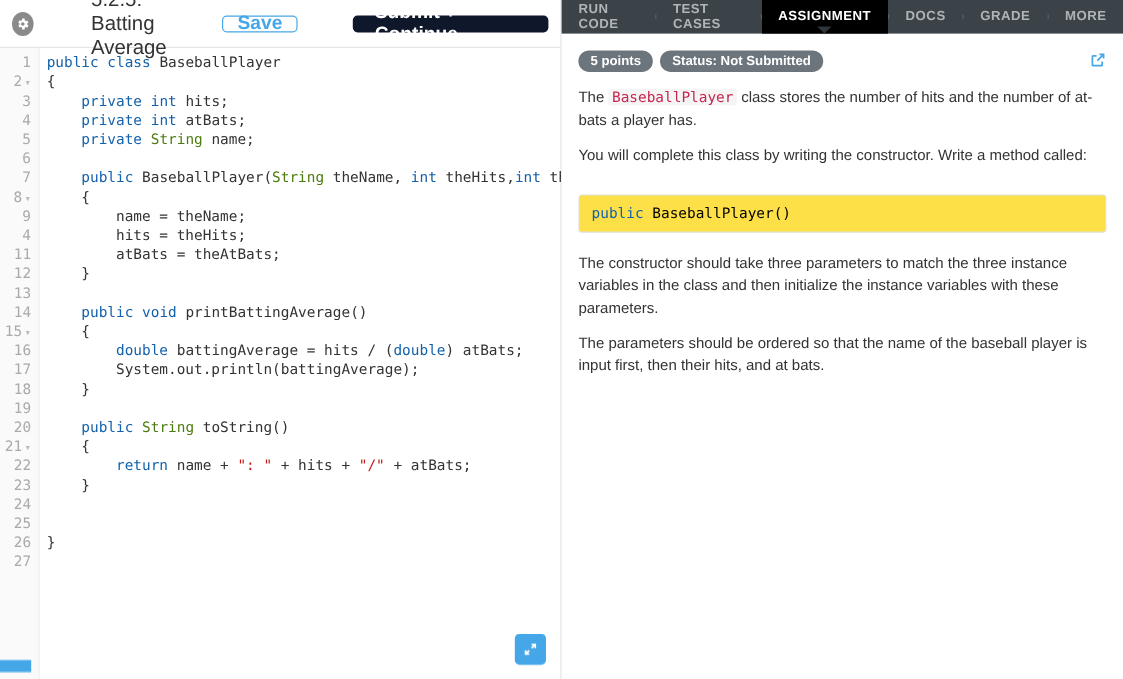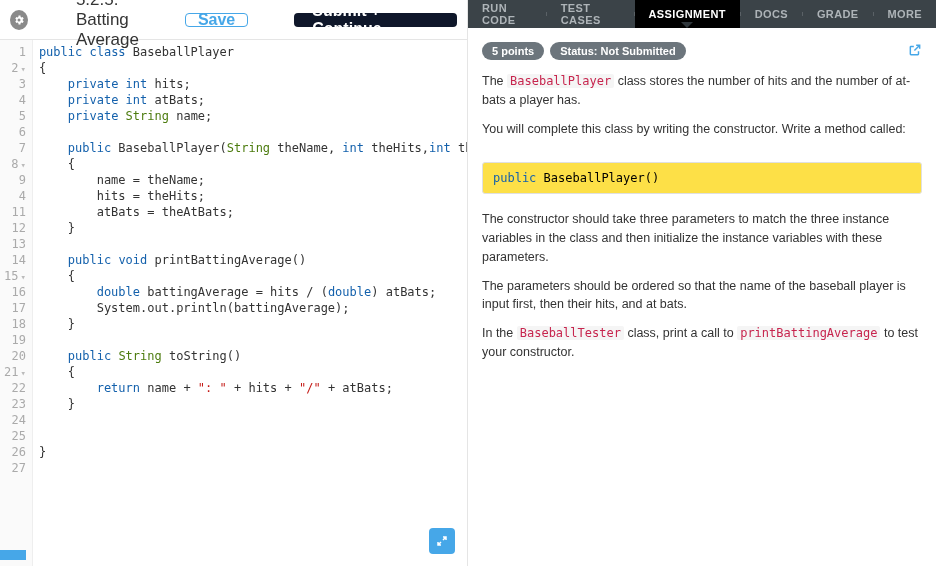--- a/index.html
+++ b/index.html
@@ -279,18 +279,15 @@
         <span>The </span><span class="mono-inline">BaseballPlayer</span><span> class stores the number of hits and the number of at-bats a player has.</span>
       </p>
       <p>You will complete this class by writing the constructor. Write a method called:</p>
     </div>
     <div class="codebox">
       <span class="kw2">public</span><span> BaseballPlayer()</span>
     </div>
     <div class="desc">
       <p>The constructor should take three parameters to match the three instance variables in the class and then initialize the instance variables with these parameters.</p>
       <p>The parameters should be ordered so that the name of the baseball player is input first, then their hits, and at bats.</p>
-      <p>
-        <span>In the </span><span class="mono-inline">BaseballTester</span><span> class, print a call to </span><span class="mono-inline">printBattingAverage</span><span> to test your constructor.</span>
-      </p>
     </div>
   </div>
 </div>
 
 </body></html>

